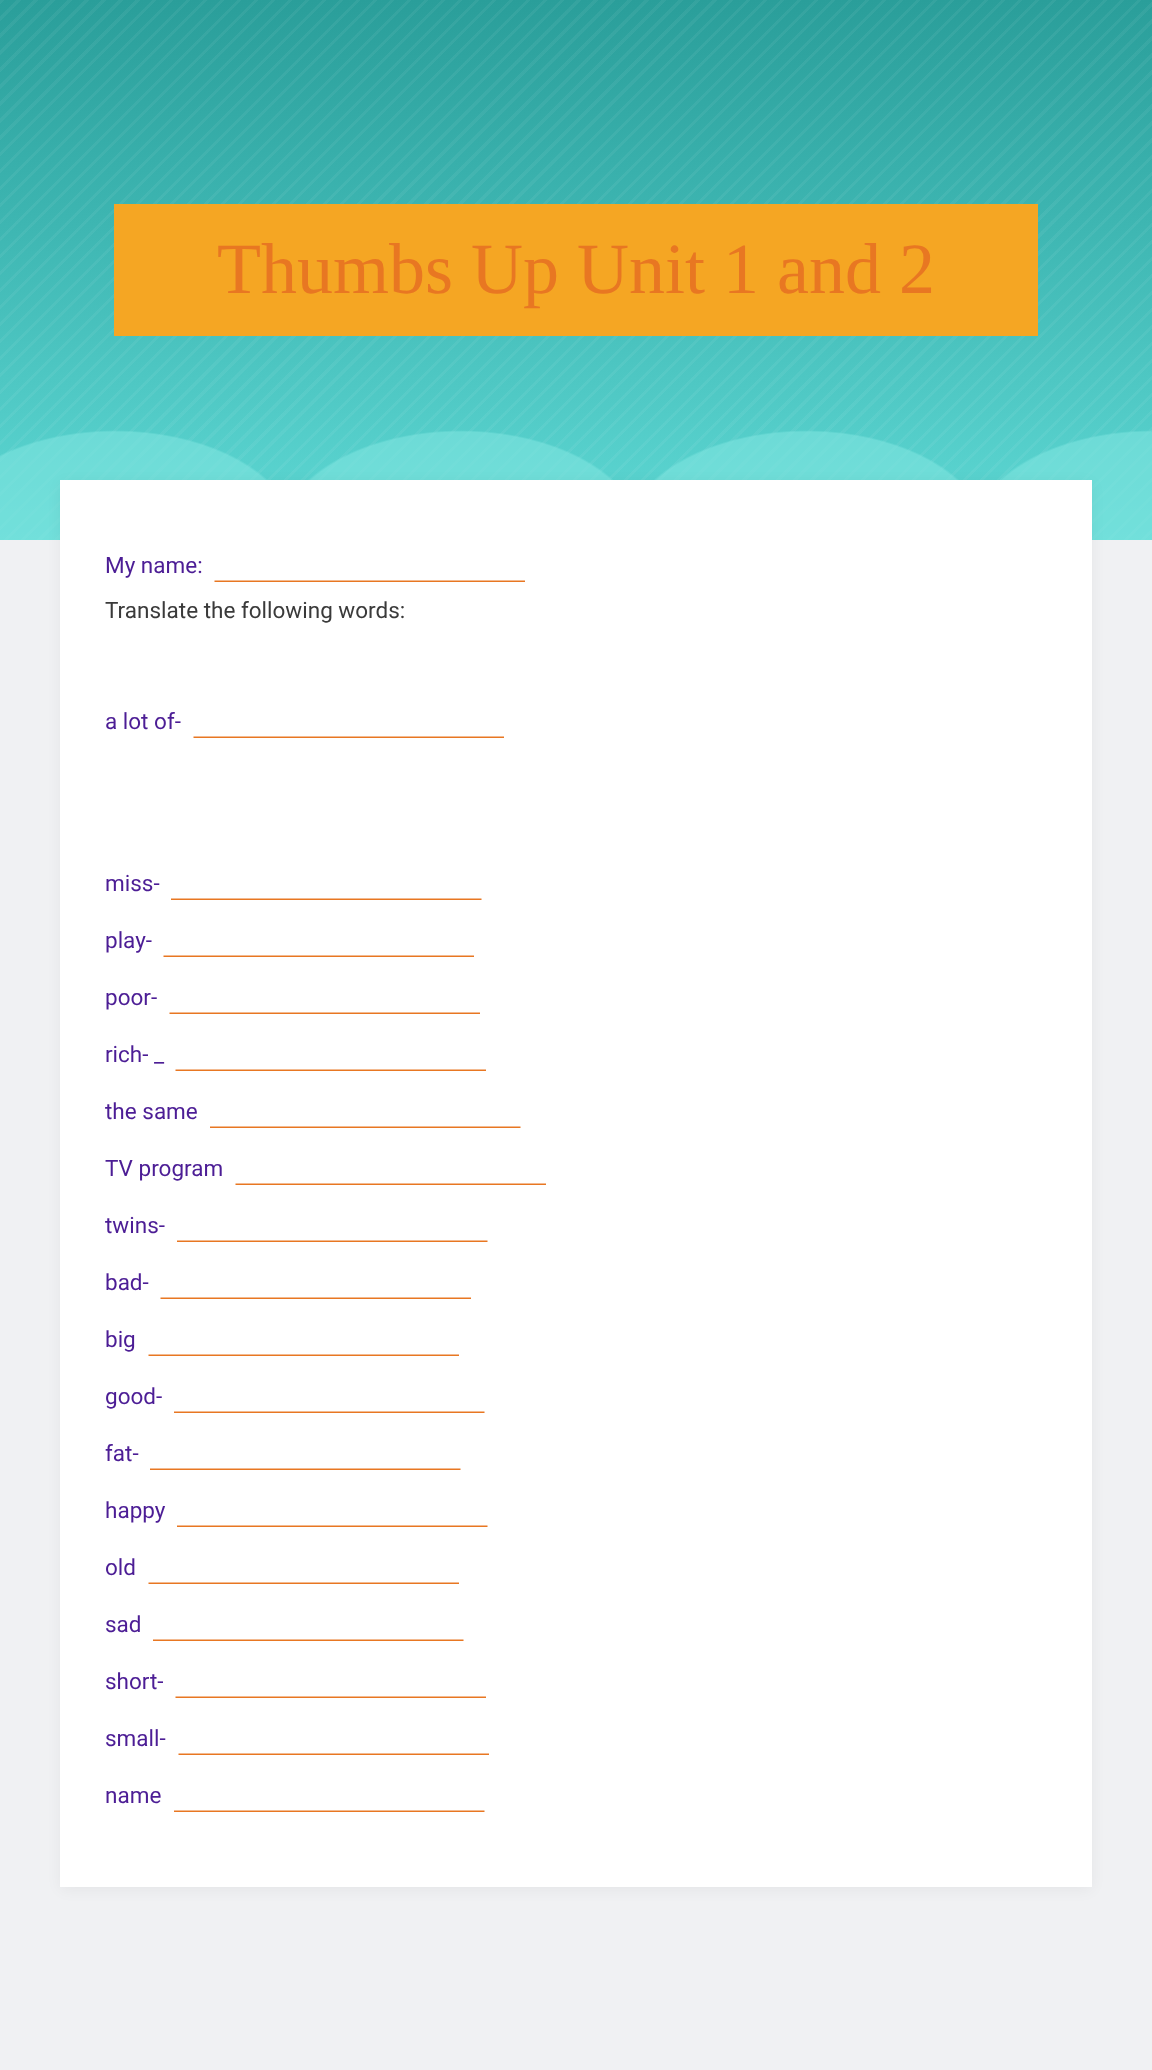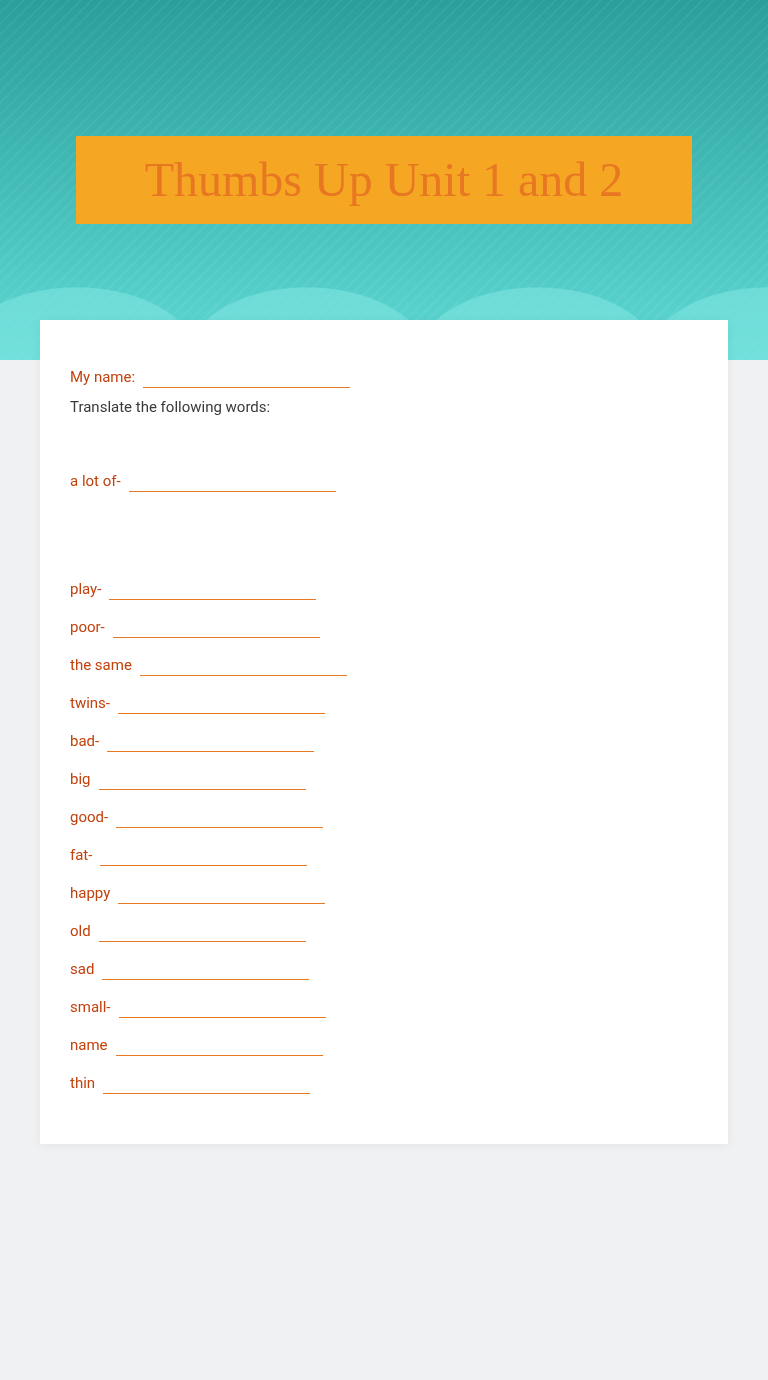--- a/index.html
+++ b/index.html
@@ -55,21 +55,21 @@
   z-index: 3;
   box-shadow: 0 2px 10px rgba(0,0,0,0.05);
 }
 .field-row {
   display: flex;
   align-items: flex-end;
   margin-bottom: 10px;
   min-height: 28px;
 }
 .label {
-  color: #c2410c;
+  color: #4c1d95;
   font-size: 15px;
   white-space: nowrap;
   padding-right: 8px;
   padding-bottom: 2px;
 }
 .blank-input {
   border: none;
   border-bottom: 1px solid #e87722;
   background: transparent;
   outline: none;
@@ -108,29 +108,41 @@
   <div class="gap"></div>
 
   <div class="field-row">
     <span class="label">a lot of-</span>
     <input class="blank-input" type="text" style="">
   </div>
 
   <div class="gap-large"></div>
 
   <div class="field-row">
+    <span class="label">miss-</span>
+    <input class="blank-input" type="text" style="">
+  </div>
+  <div class="field-row">
     <span class="label">play-</span>
     <input class="blank-input" type="text" style="">
   </div>
   <div class="field-row">
     <span class="label">poor-</span>
     <input class="blank-input" type="text" style="">
   </div>
   <div class="field-row">
+    <span class="label">rich- _</span>
+    <input class="blank-input" type="text" style="">
+  </div>
+  <div class="field-row">
     <span class="label">the same</span>
+    <input class="blank-input" type="text" style="">
+  </div>
+  <div class="field-row">
+    <span class="label">TV program</span>
     <input class="blank-input" type="text" style="">
   </div>
   <div class="field-row">
     <span class="label">twins-</span>
     <input class="blank-input" type="text" style="">
   </div>
   <div class="field-row">
     <span class="label">bad-</span>
     <input class="blank-input" type="text" style="">
   </div>
@@ -152,25 +164,25 @@
   </div>
   <div class="field-row">
     <span class="label">old</span>
     <input class="blank-input" type="text" style="">
   </div>
   <div class="field-row">
     <span class="label">sad</span>
     <input class="blank-input" type="text" style="">
   </div>
   <div class="field-row">
+    <span class="label">short-</span>
+    <input class="blank-input" type="text" style="">
+  </div>
+  <div class="field-row">
     <span class="label">small-</span>
     <input class="blank-input" type="text" style="">
   </div>
   <div class="field-row">
     <span class="label">name</span>
     <input class="blank-input" type="text" style="">
   </div>
-  <div class="field-row">
-    <span class="label">thin</span>
-    <input class="blank-input" type="text" style="">
-  </div>
 
 </div>
 
 </body></html>

